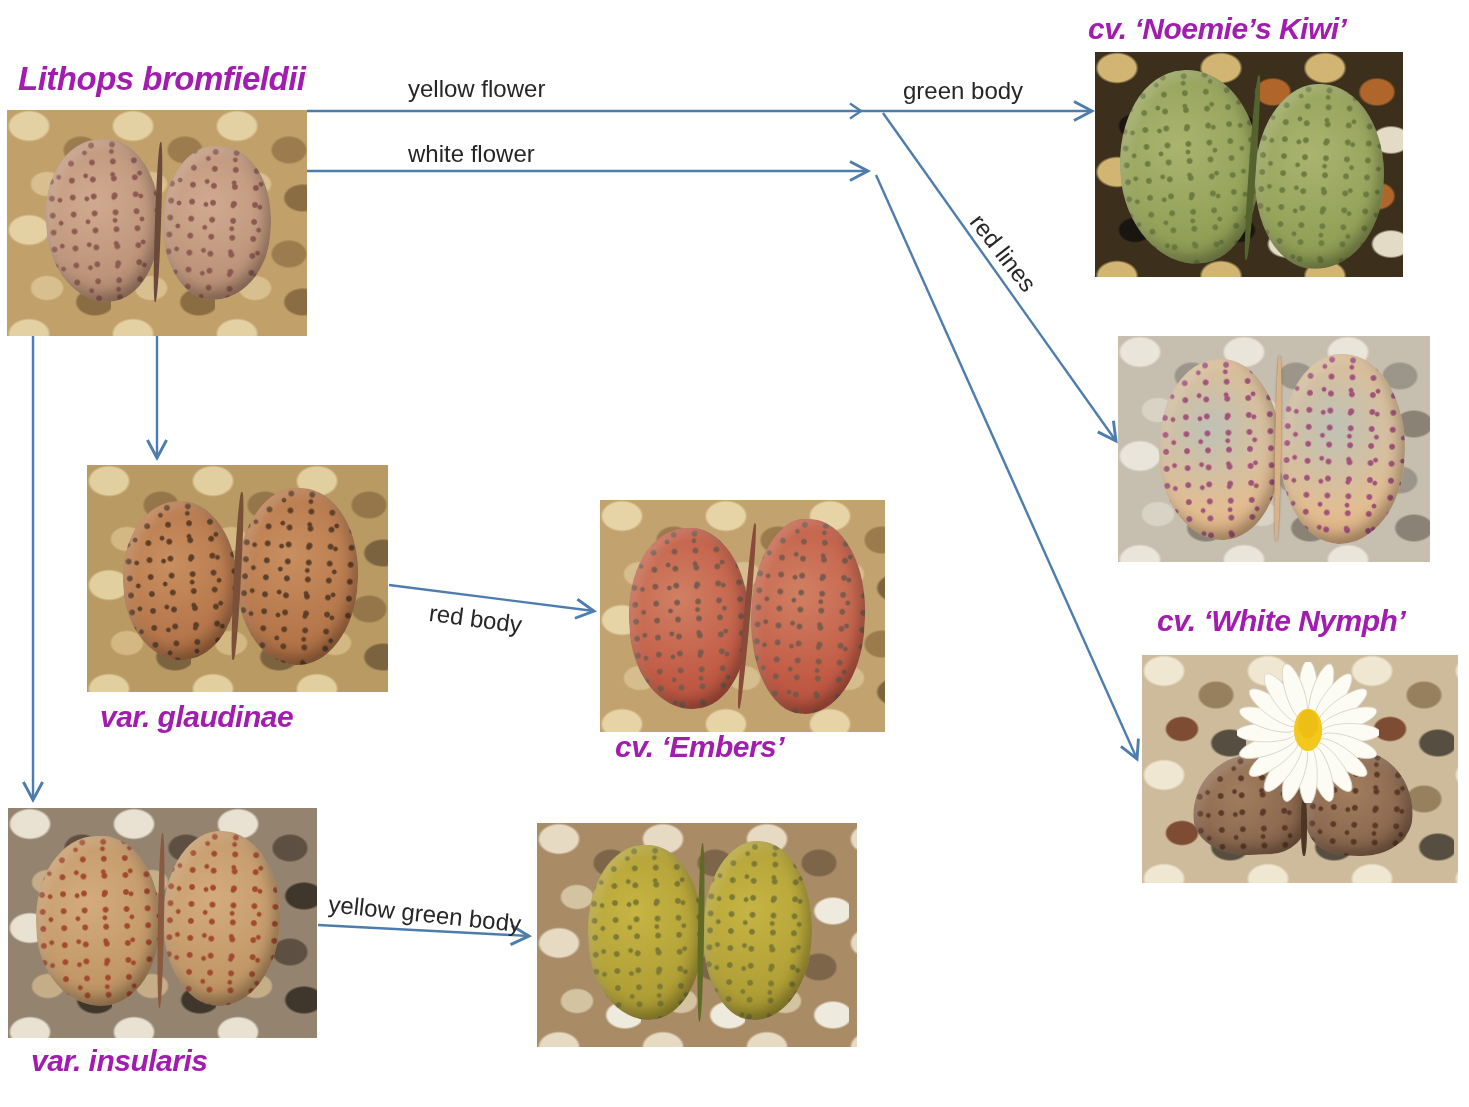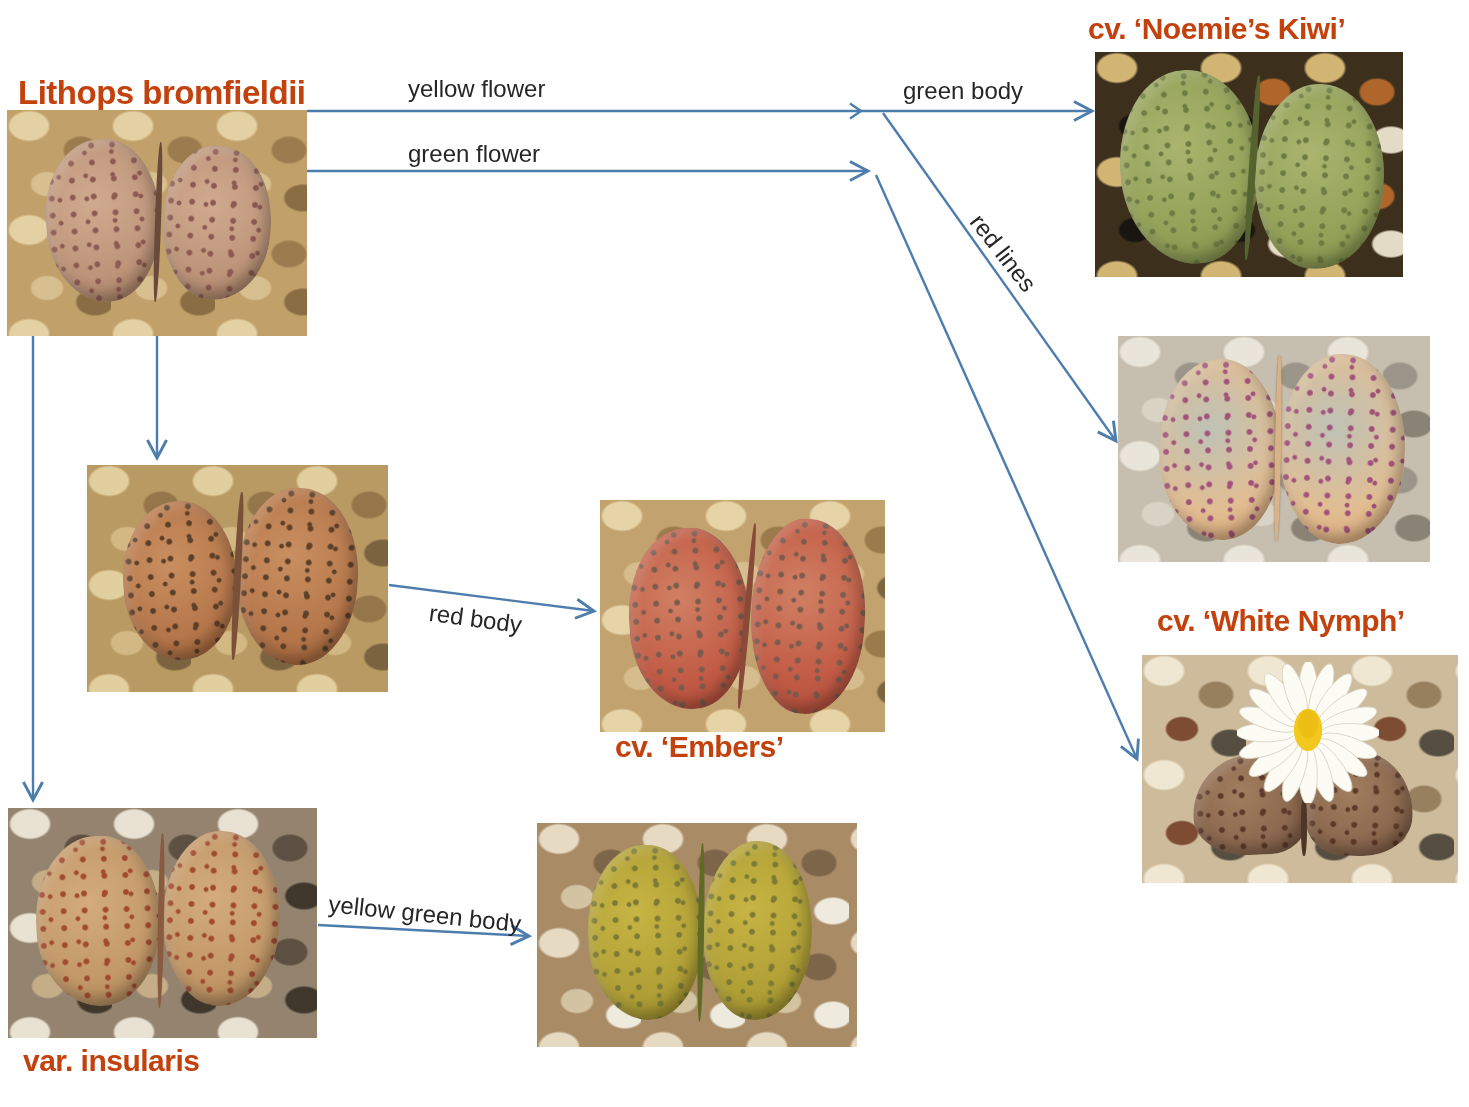--- a/index.html
+++ b/index.html
@@ -3,22 +3,22 @@
 <meta charset="utf-8">
 <title>Lithops bromfieldii diagram</title>
 <style>
   html,body{margin:0;padding:0;background:#ffffff;}
   #canvas{
     position:relative;width:1469px;height:1107px;background:#ffffff;overflow:hidden;
     font-family:"Liberation Sans", sans-serif;color:#1f1f1f;
   }
   
   .taxon{
-    position:absolute;font-weight:bold;font-size:30px;
-    white-space:nowrap;letter-spacing:-0.5px;color:#c2410c;
+    position:absolute;font-weight:bold;font-style:italic;font-size:30px;
+    white-space:nowrap;letter-spacing:-0.5px;color:#a21caf;
   }
   .root-title{font-size:33px;}
   .edge-label{
     position:absolute;font-size:24px;white-space:nowrap;color:#262626;
   }
   .rot{transform-origin:left top;}
   
   #arrows{position:absolute;left:0;top:0;pointer-events:none;}
   
   .photo{
@@ -100,21 +100,21 @@
       <line x1="883" y1="113" x2="1116" y2="441" marker-end="url(#ah)"></line>
       <line x1="307" y1="171" x2="868" y2="171" marker-end="url(#ah)"></line>
       <line x1="876" y1="175" x2="1137" y2="759" marker-end="url(#ah)"></line>
       <line x1="157" y1="336" x2="157" y2="458" marker-end="url(#ah)"></line>
       <line x1="33" y1="336" x2="33" y2="800" marker-end="url(#ah)"></line>
       <line x1="389" y1="585" x2="594" y2="611" marker-end="url(#ah)"></line>
       <line x1="318" y1="925" x2="529" y2="936" marker-end="url(#ah)"></line>
     </g>
   </svg>
 
-  <div class="taxon root-title" style="left:18px;top:60px;margin-top:14px;">Lithops bromfieldii</div>
+  <div class="taxon root-title" style="left:18px;top:60px;">Lithops bromfieldii</div>
 
   <div class="photo p-root" style="left:7px;top:110px;width:300px;height:226px;">
     <div class="lobe l"></div>
     <div class="lobe r"></div>
     <div class="fissure"></div>
   </div>
 
   <div class="photo p-glaudinae" style="left:87px;top:465px;width:301px;height:227px;">
     <div class="lobe l"></div>
     <div class="lobe r"></div>
@@ -181,22 +181,23 @@
 
   <div class="photo p-sulphurea" style="left:537px;top:823px;width:320px;height:224px;">
     <div class="lobe l"></div>
     <div class="lobe r"></div>
     <div class="fissure"></div>
   </div>
 
   <div class="taxon" style="left:1088px;top:12px;">cv. ‘Noemie’s Kiwi’</div>
   <div class="taxon" style="left:1157px;top:604px;">cv. ‘White Nymph’</div>
   <div class="taxon" style="left:615px;top:730px;">cv. ‘Embers’</div>
-  <div class="taxon" style="left:23px;top:1044px;">var. insularis</div>
+  <div class="taxon" style="left:100px;top:700px;">var. glaudinae</div>
+  <div class="taxon" style="left:31px;top:1044px;">var. insularis</div>
 
   <div class="edge-label" style="left:408px;top:75px;">yellow flower</div>
-  <div class="edge-label" style="left:408px;top:140px;">green flower</div>
+  <div class="edge-label" style="left:408px;top:140px;">white flower</div>
   <div class="edge-label" style="left:903px;top:77px;">green body</div>
   <div class="edge-label" style="left:1003px;top:253px;transform:translate(-50%,-50%) rotate(52deg);">red lines</div>
   <div class="edge-label rot" style="left:431px;top:599px;transform:rotate(7.5deg);">red body</div>
   <div class="edge-label rot" style="left:330px;top:890px;transform:rotate(6deg);">yellow green body</div>
 
 </div>
 
 </body></html>

